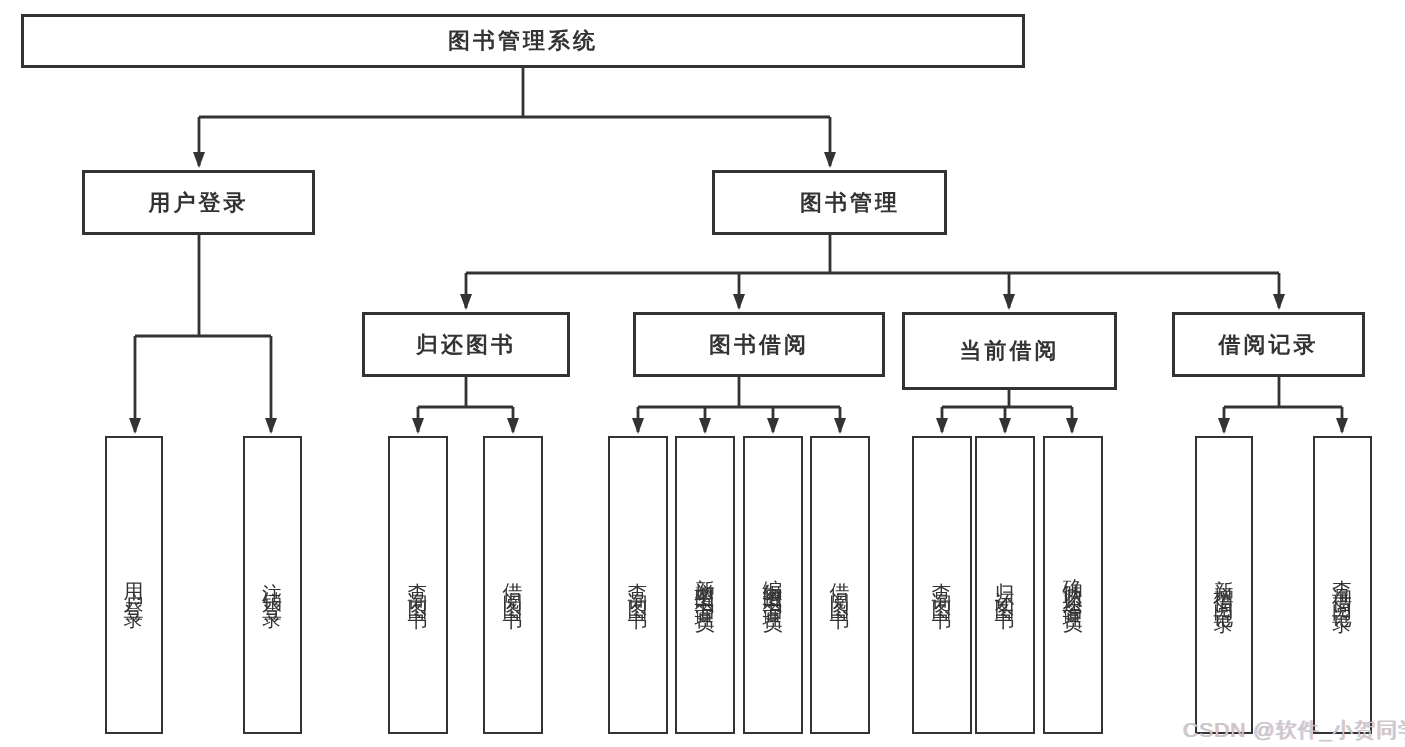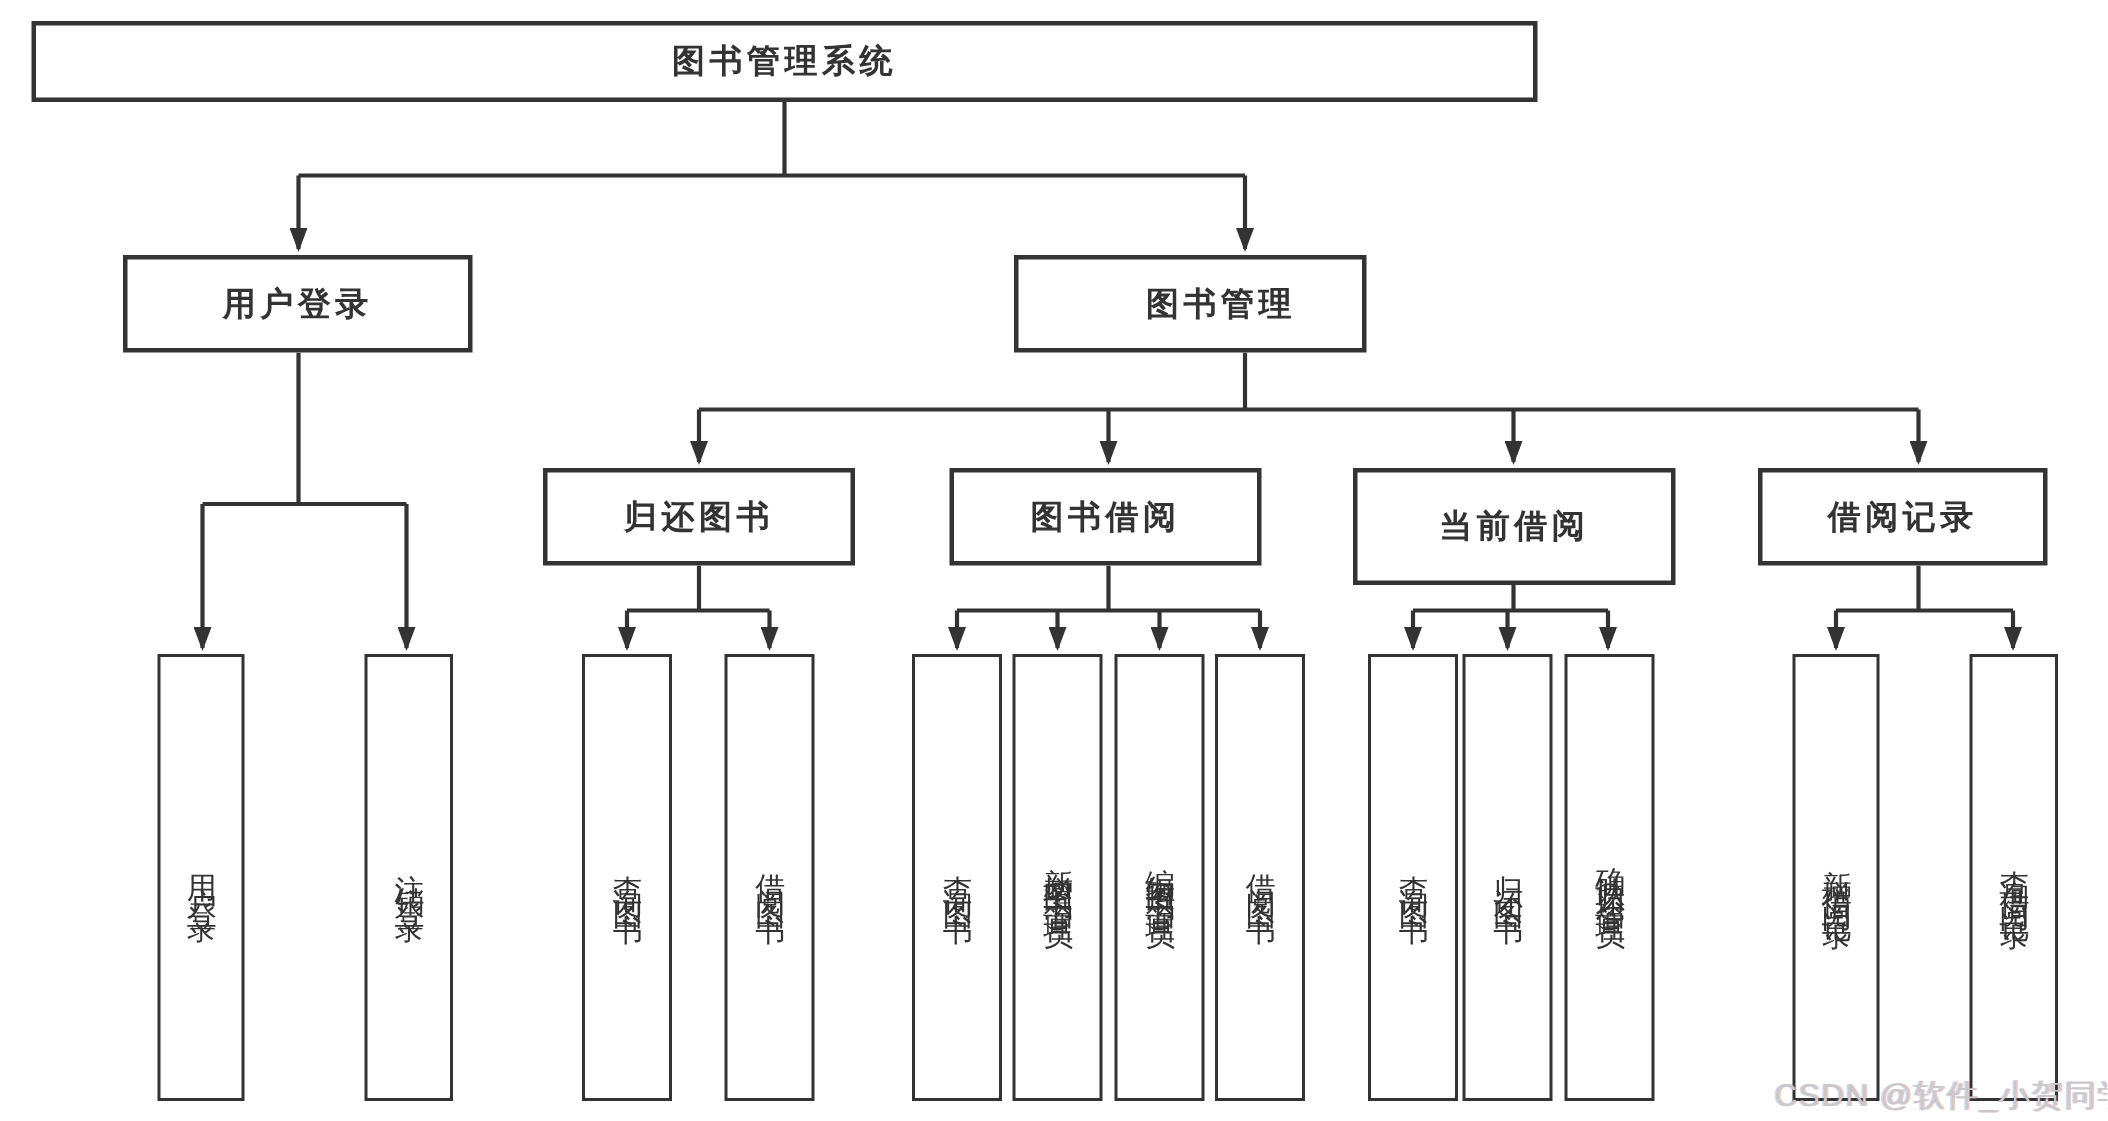--- a/index.html
+++ b/index.html
@@ -95,24 +95,24 @@
     <path d="M942,407 V432" fill="none" stroke="#333333" stroke-width="2.8" marker-end="url(#arw)"></path>
     <path d="M1005,407 V432" fill="none" stroke="#333333" stroke-width="2.8" marker-end="url(#arw)"></path>
     <path d="M1072,407 V432" fill="none" stroke="#333333" stroke-width="2.8" marker-end="url(#arw)"></path>
     <path d="M1224,407 V432" fill="none" stroke="#333333" stroke-width="2.8" marker-end="url(#arw)"></path>
     <path d="M1342,407 V432" fill="none" stroke="#333333" stroke-width="2.8" marker-end="url(#arw)"></path>
   </svg>
 
   <div class="box hbox" style="left:21px; top:14px; width:1004px; height:54px;">图书管理系统</div>
 
   <div class="box hbox" style="left:82px; top:170px; width:233px; height:65px;">用户登录</div>
-  <div class="box hbox" style="left:676px; top:170px; width:235px; height:65px;padding-left:41px;">图书管理</div>
+  <div class="box hbox" style="left:712px; top:170px; width:235px; height:65px;padding-left:41px;">图书管理</div>
 
   <div class="box hbox" style="left:362px; top:312px; width:208px; height:65px;">归还图书</div>
-  <div class="box hbox" style="left:633px; top:312px; width:208px; height:65px;">图书借阅</div>
+  <div class="box hbox" style="left:633px; top:312px; width:252px; height:65px;">图书借阅</div>
   <div class="box hbox" style="left:902px; top:312px; width:215px; height:78px;">当前借阅</div>
   <div class="box hbox" style="left:1172px; top:312px; width:193px; height:65px;">借阅记录</div>
 
   <div class="box vbox" style="left:105px; top:436px; width:58px; height:298px;">用户登录</div>
   <div class="box vbox" style="left:243px; top:436px; width:59px; height:298px;">注销登录</div>
 
   <div class="box vbox" style="left:388px; top:436px; width:60px; height:298px;">查询图书</div>
   <div class="box vbox" style="left:483px; top:436px; width:60px; height:298px;">借阅图书</div>
 
   <div class="box vbox" style="left:608px; top:436px; width:60px; height:298px;">查询图书</div>

